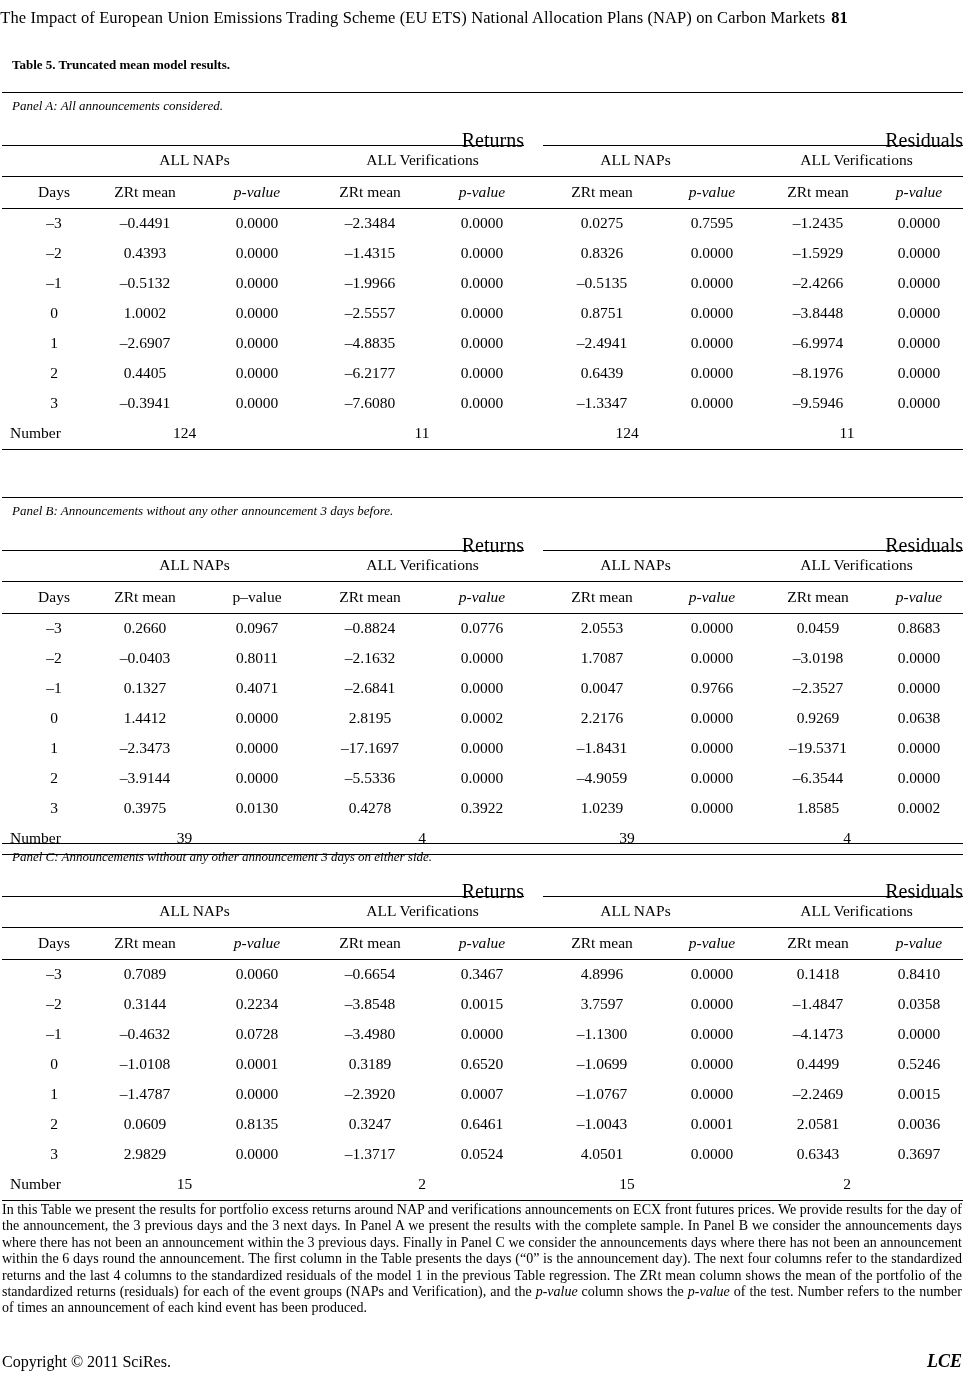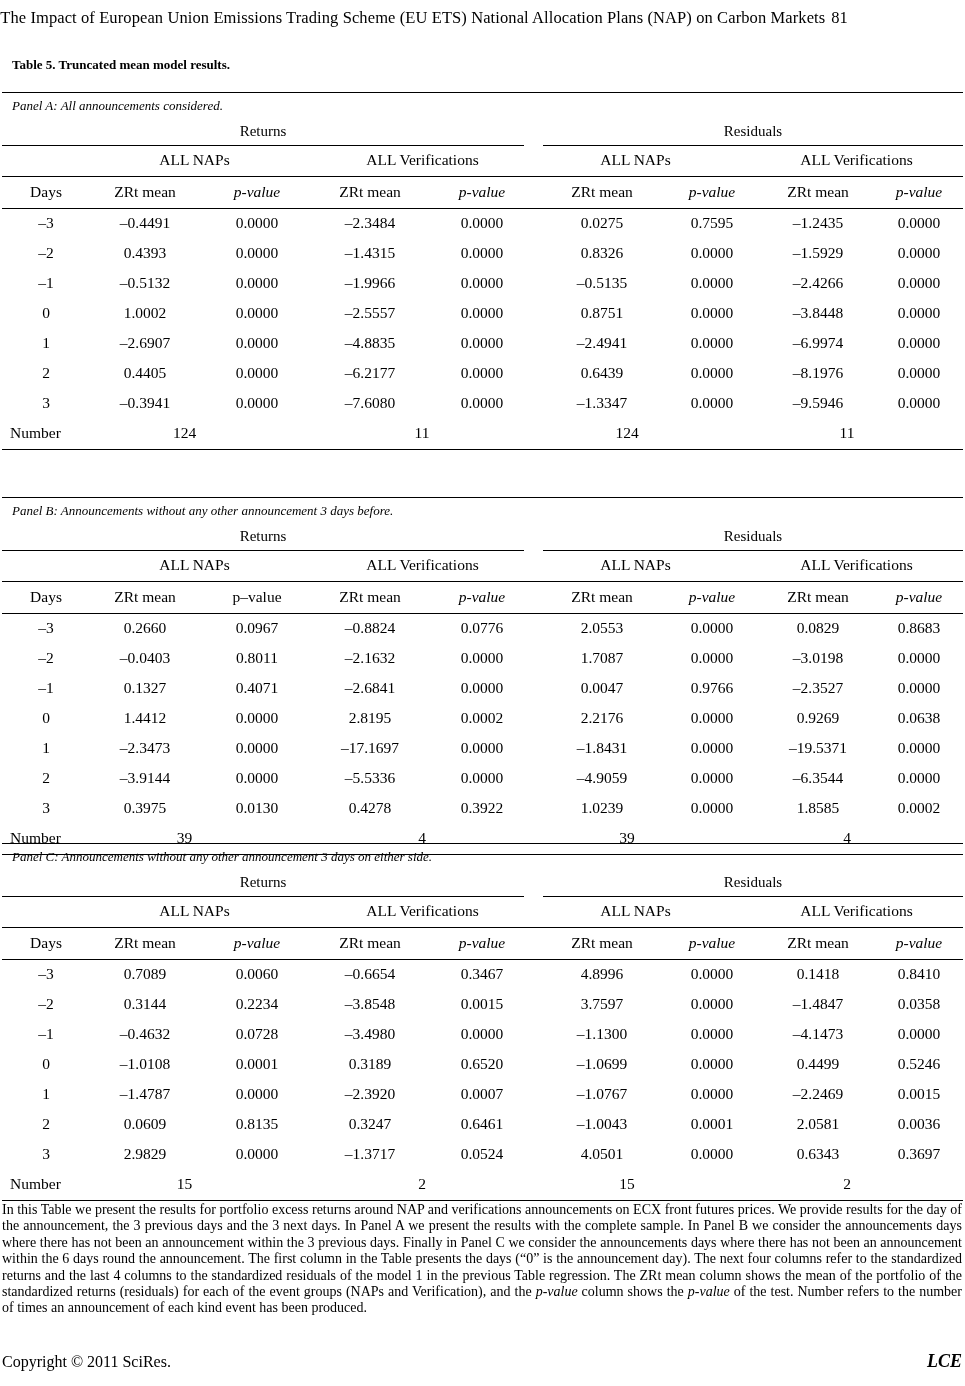--- a/index.html
+++ b/index.html
@@ -30,21 +30,21 @@
     width: 848px;
     height: 22px;
     display: flex;
     align-items: baseline;
     justify-content: center;
     font-size: 16.5px;
     white-space: nowrap;
   }
   .running-head .rh-title { letter-spacing: 0.1px; }
   .running-head .rh-page {
-    font-weight: normal;
+    font-weight: bold;
     margin-left: 6px;
     font-size: 16.5px;
   }
 
   
   .table-caption {
     position: absolute;
     top: 57px;
     left: 0;
     width: 965px;
@@ -77,23 +77,23 @@
   }
   .panel-title .pt-label { font-style: italic; }
 
   
   .group-row {
     position: relative;
     height: 27px;
   }
   .group-cell {
     position: absolute;
-    top: 5px;
-    text-align: center;
-    font-size: 15px;
+    top: 11px;
+    text-align: right;
+    font-size: 20px;
   }
   .group-returns { left: 0px; width: 522px; }
   .group-residuals { left: 541px; width: 420px; }
 
   .grouprules {
     position: relative;
     height: 2px;
   }
   .grouprule {
     position: absolute;
@@ -127,21 +127,21 @@
     height: 31px;
   }
   .col-cell {
     position: absolute;
     top: 6px;
     text-align: center;
     font-size: 15.5px;
     white-space: nowrap;
   }
   .col-cell.ital { font-style: italic; }
-  .c-days { left: 8px;   width: 72px; }
+  .c-days { left: 16px;   width: 72px; }
   .c-1    { left: 88px;  width: 110px; }
   .c-2    { left: 200px; width: 110px; }
   .c-3    { left: 313px; width: 110px; }
   .c-4    { left: 425px; width: 110px; }
   .c-5    { left: 545px; width: 110px; }
   .c-6    { left: 655px; width: 110px; }
   .c-7    { left: 760px; width: 112px; }
   .c-8    { left: 872px; width: 90px; }
 
   
@@ -380,21 +380,21 @@
     <div class="rule-full"></div>
     <div class="data-rows" id="rows-b">
         <div class="data-row">
           <div class="cell c-days">–3</div>
           <div class="cell c-1">0.2660</div>
           <div class="cell c-2">0.0967</div>
           <div class="cell c-3">–0.8824</div>
           <div class="cell c-4">0.0776</div>
           <div class="cell c-5">2.0553</div>
           <div class="cell c-6">0.0000</div>
-          <div class="cell c-7">0.0829</div>
+          <div class="cell c-7">0.0459</div>
           <div class="cell c-8">0.8683</div>
         </div>
         <div class="data-row">
           <div class="cell c-days">–2</div>
           <div class="cell c-1">–0.0403</div>
           <div class="cell c-2">0.8011</div>
           <div class="cell c-3">–2.1632</div>
           <div class="cell c-4">0.0000</div>
           <div class="cell c-5">1.7087</div>
           <div class="cell c-6">0.0000</div>

